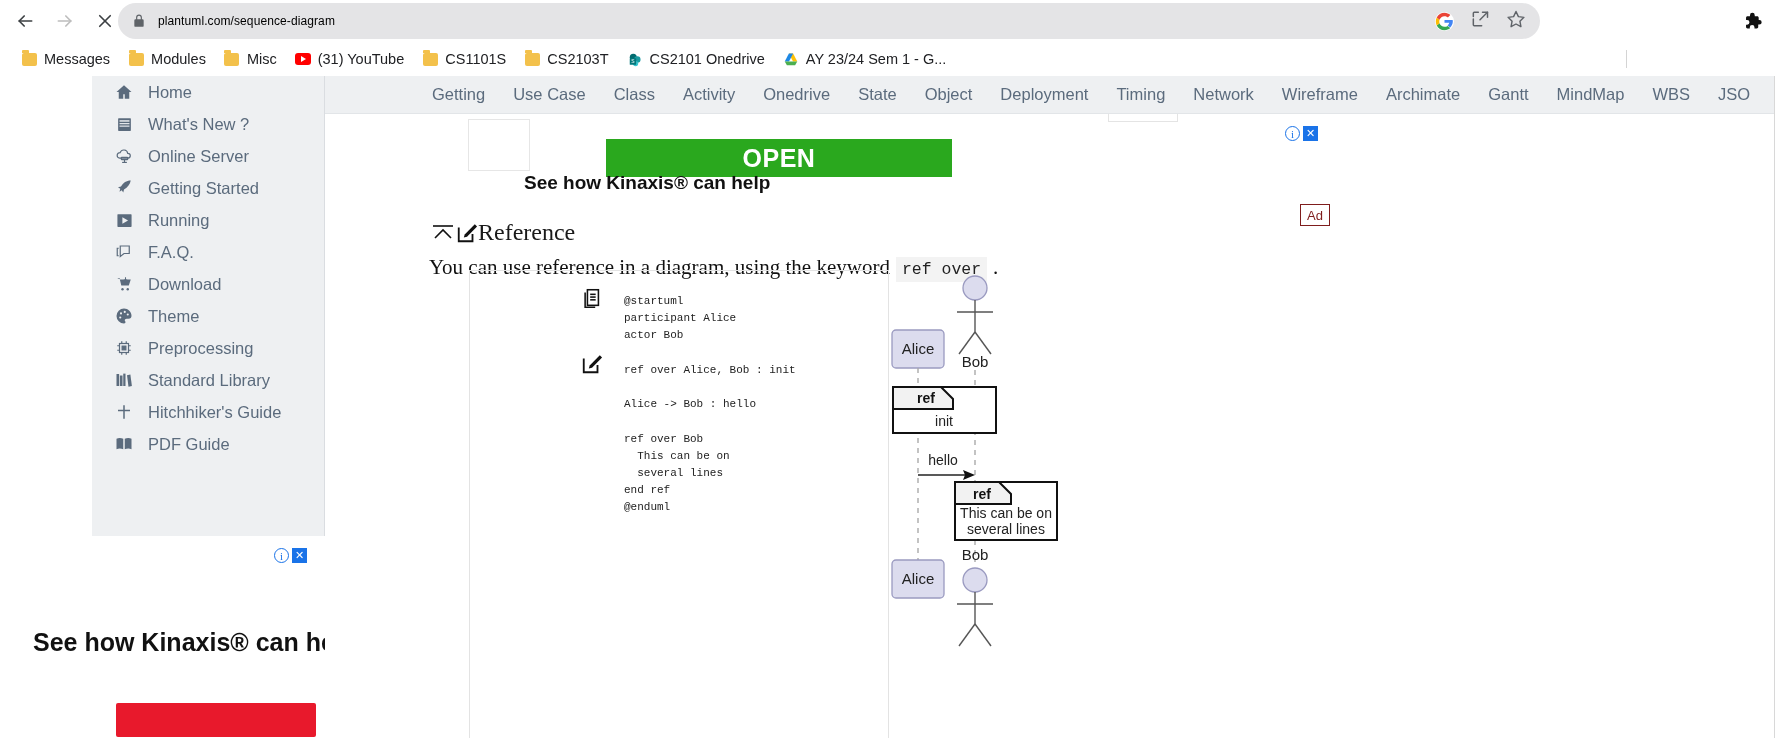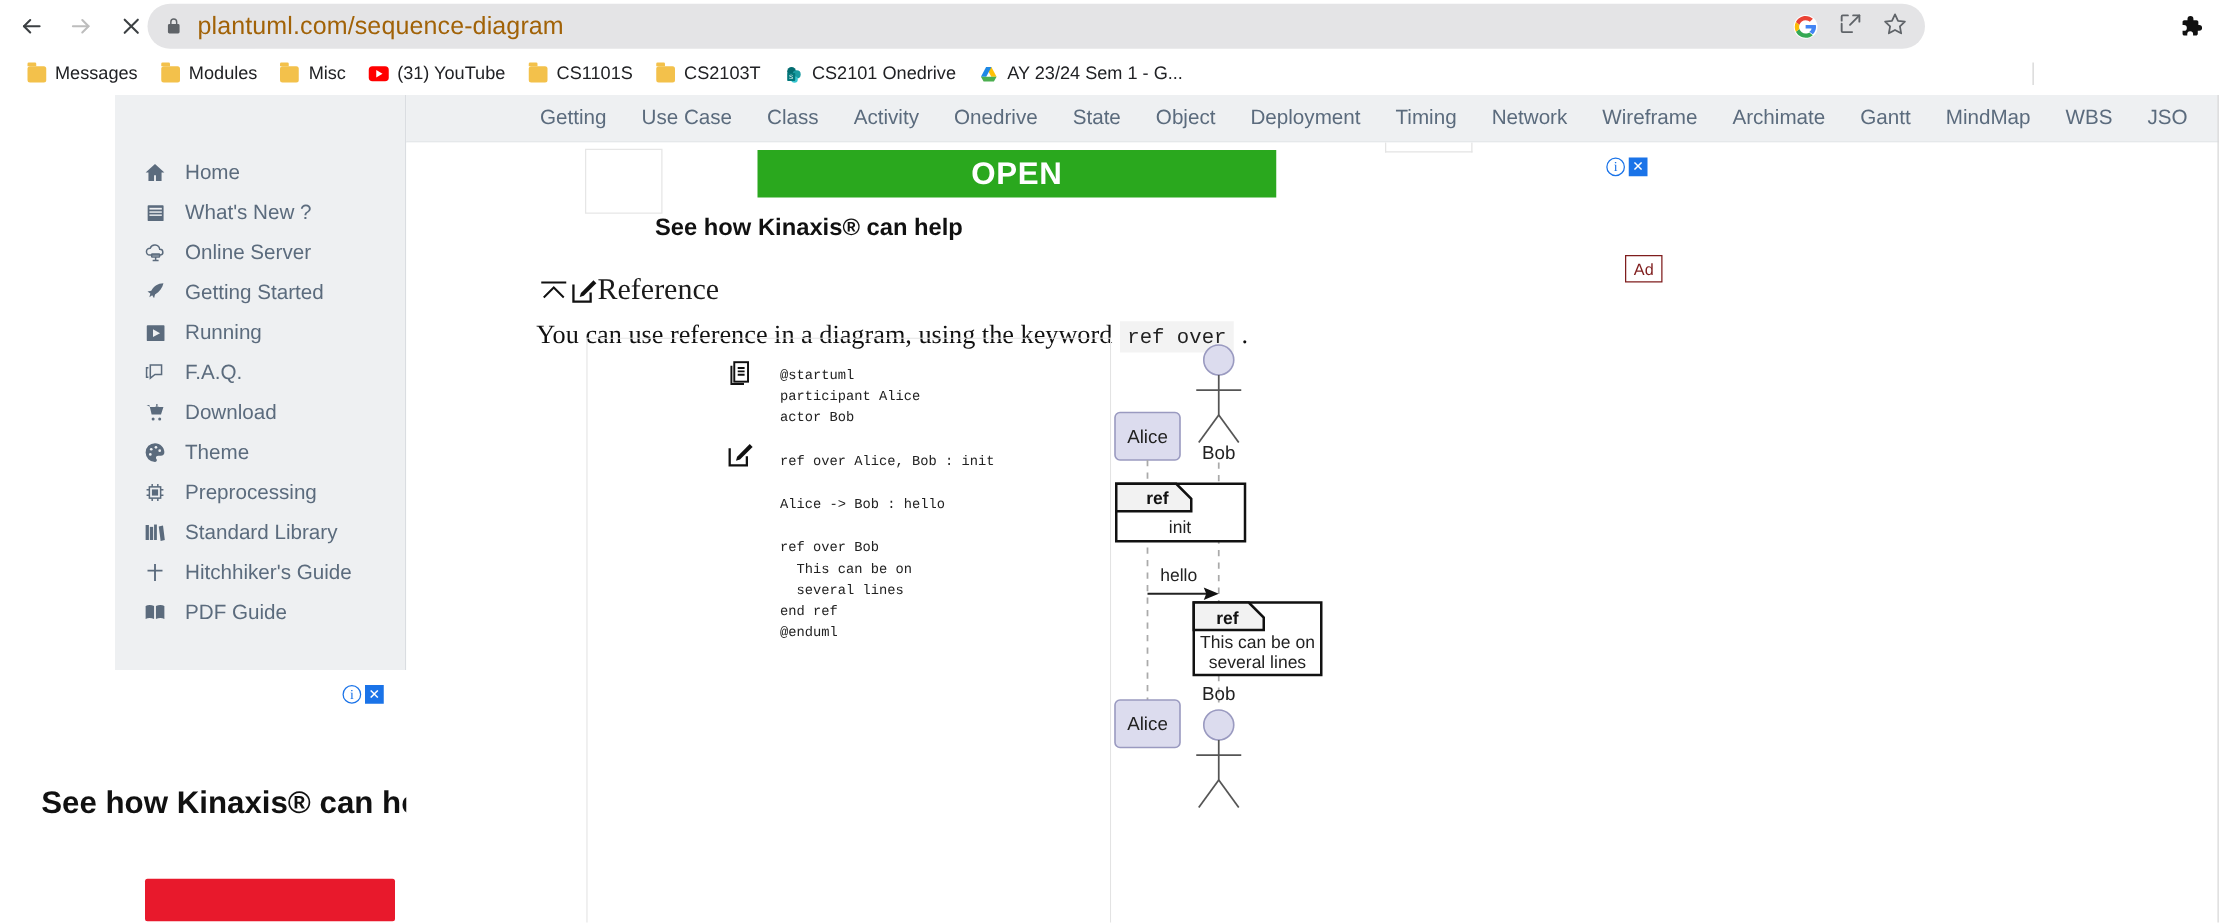--- a/index.html
+++ b/index.html
@@ -29,21 +29,21 @@
   }
   .nav-btn.disabled{ color:#b9b9b9; }
   .omnibox{
     position:absolute; left:118px; top:3px;
     width:1422px; height:36px;
     background:#e4e4e6; border-radius:18px;
     display:flex; align-items:center; padding:0 14px;
   }
   .lock-ico{ width:14px;height:14px; margin-right:12px; flex:none; }
   .omnibox-url{
-    flex:1; font-size:20px; color:#a16207; letter-spacing:.1px;
+    flex:1; font-size:12px; color:#000000; letter-spacing:.1px;
     white-space:nowrap; overflow:hidden;
   }
   .omni-right{ display:flex; align-items:center; gap:16px; padding-left:10px; }
   .g-ico{
     width:19px;height:19px;border-radius:50%;
     display:flex;align-items:center;justify-content:center;
     font-size:15px;font-weight:bold;
     background:#fff;
   }
   .chrome-icons{
@@ -89,21 +89,20 @@
   
   #left-gutter{
     position:absolute; left:0; top:0; width:92px; height:662px; background:#fff;
   }
 
   
   #sidebar{
     position:absolute; left:92px; top:0; width:233px; height:460px;
     background:#eef0f2;
     border-right:1px solid #dadde1;
-    padding-top:46px;
   }
   .side-item{
     display:flex; align-items:center; gap:14px;
     height:32px; padding-left:22px; cursor:pointer;
     font-size:16.5px; color:#5b6b7d;
   }
   .side-item .slabel{ line-height:1; }
   .side-ico{
     width:20px;height:20px;flex:none;
     display:flex;align-items:center;justify-content:center;
@@ -155,21 +154,21 @@
 
   
   #top-ad{
     position:absolute; left:143px; top:3px; width:705px; height:88px;
   }
   #top-ad .white-card{
     position:absolute; left:0; top:2px; width:62px; height:52px;
     background:#fff; border:1px solid #e6e6e6;
   }
   #top-ad .open-btn{
-    position:absolute; left:138px; top:3px; width:415px; height:38px;
+    position:absolute; left:138px; top:22px; width:346px; height:38px;
     background:#2aa81e; color:#fff; font-size:25px; font-weight:bold;
     display:flex;align-items:center;justify-content:center; cursor:pointer;
     letter-spacing:.5px;
   }
   #top-ad .ad-head2{
     position:absolute; left:56px; top:55px; font-size:19px; font-weight:bold; color:#111;
     white-space:nowrap;
   }
   #top-ad .stub{
     position:absolute; left:640px; top:-5px; width:70px; height:10px;

